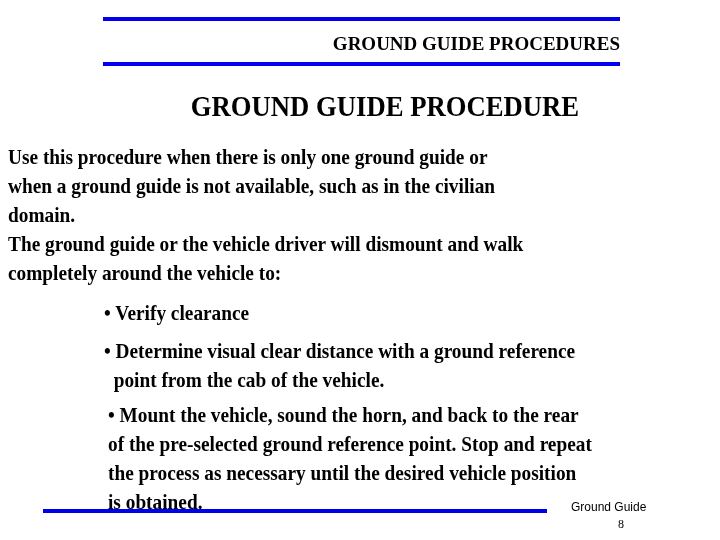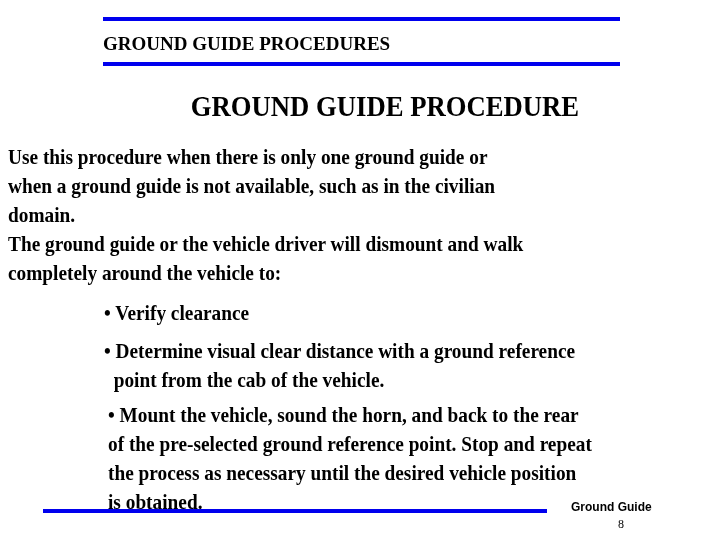--- a/index.html
+++ b/index.html
@@ -5,21 +5,21 @@
     html, body { margin: 0; padding: 0; }
     body {
       width: 720px; height: 540px; background: #ffffff; position: relative; overflow: hidden;
       font-family: "Liberation Serif", "DejaVu Serif", serif; color: #000000;
     }
     .rule { position: absolute; background: #0000ee; }
     #rule-top-1 { left: 103px; top: 17px; width: 517px; height: 4px; }
     #rule-top-2 { left: 103px; top: 62px; width: 517px; height: 4px; }
     #rule-bottom { left: 43px; top: 509px; width: 504px; height: 4px; }
     .header-title {
-      position: absolute; left: 103px; top: 32px; width: 517px; text-align: left;
+      position: absolute; left: 103px; top: 32px; width: 517px; text-align: right;
       font-weight: bold; font-size: 19px; line-height: 24px;
     }
     .slide-title {
       position: absolute; left: 100px; top: 88px; width: 570px; text-align: center;
       font-weight: bold; font-size: 29px; line-height: 36px; transform: scaleX(0.92); transform-origin: center;
     }
     .para {
       position: absolute; left: 8px; font-weight: bold; font-size: 21px; line-height: 29px;
       transform: scaleX(0.92); transform-origin: left top; white-space: nowrap;
     }
@@ -27,21 +27,21 @@
     #para-2 { top: 230px; }
     .bullet {
       position: absolute; font-weight: bold; font-size: 21px; line-height: 29px;
       transform: scaleX(0.92); transform-origin: left top; white-space: nowrap;
     }
     #bullet-1 { left: 104px; top: 299px; }
     #bullet-2 { left: 104px; top: 337px; }
     #bullet-3 { left: 108px; top: 401px; }
     .footer-label {
       position: absolute; left: 571px; top: 500px; font-family: "Liberation Sans", "DejaVu Sans", sans-serif;
-      font-weight: bold; font-size: 12px; line-height: 14px;
+      font-weight: normal; font-size: 12px; line-height: 14px;
     }
     .footer-page {
       position: absolute; left: 618px; top: 517px; font-size: 12px; line-height: 14px;
     }
     .line { display: block; }
   </style>
 </head>
 <body>
 
 <div id="rule-top-1" class="rule"></div>

